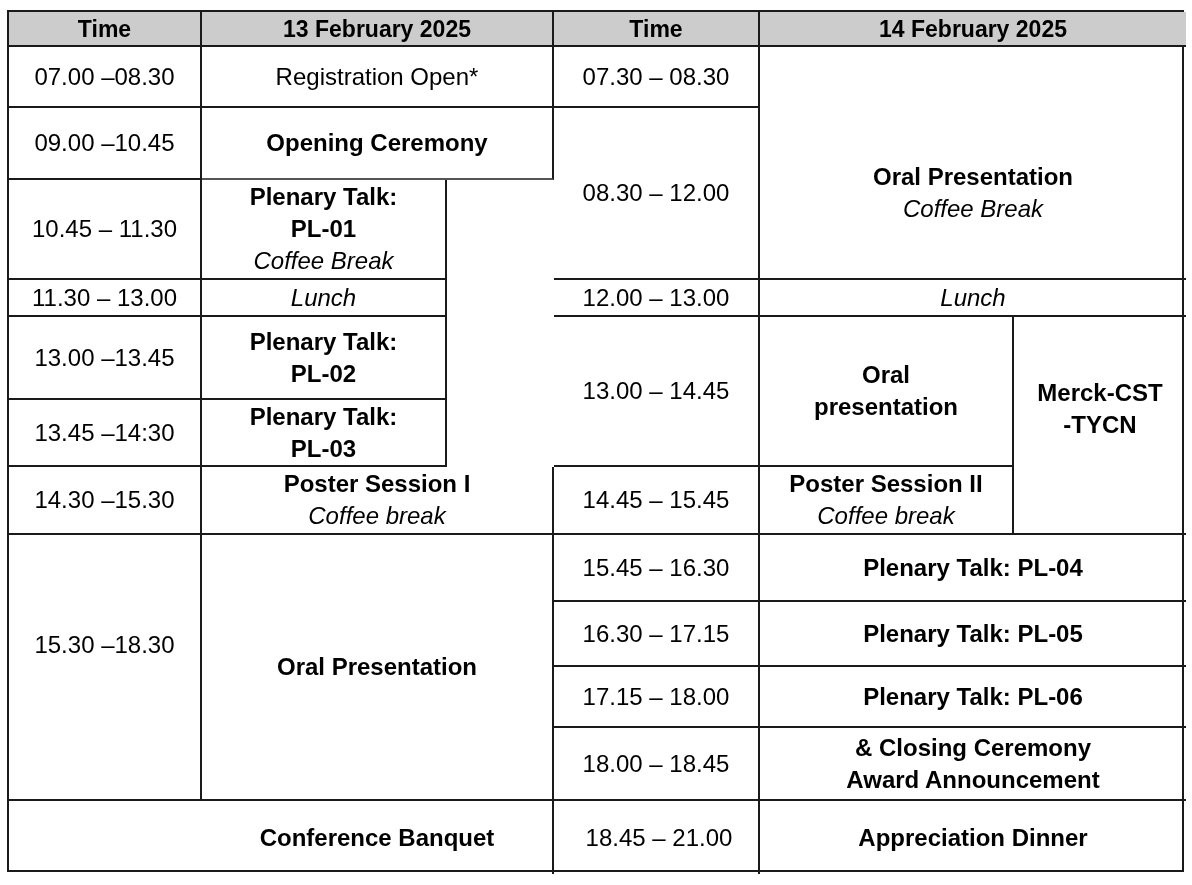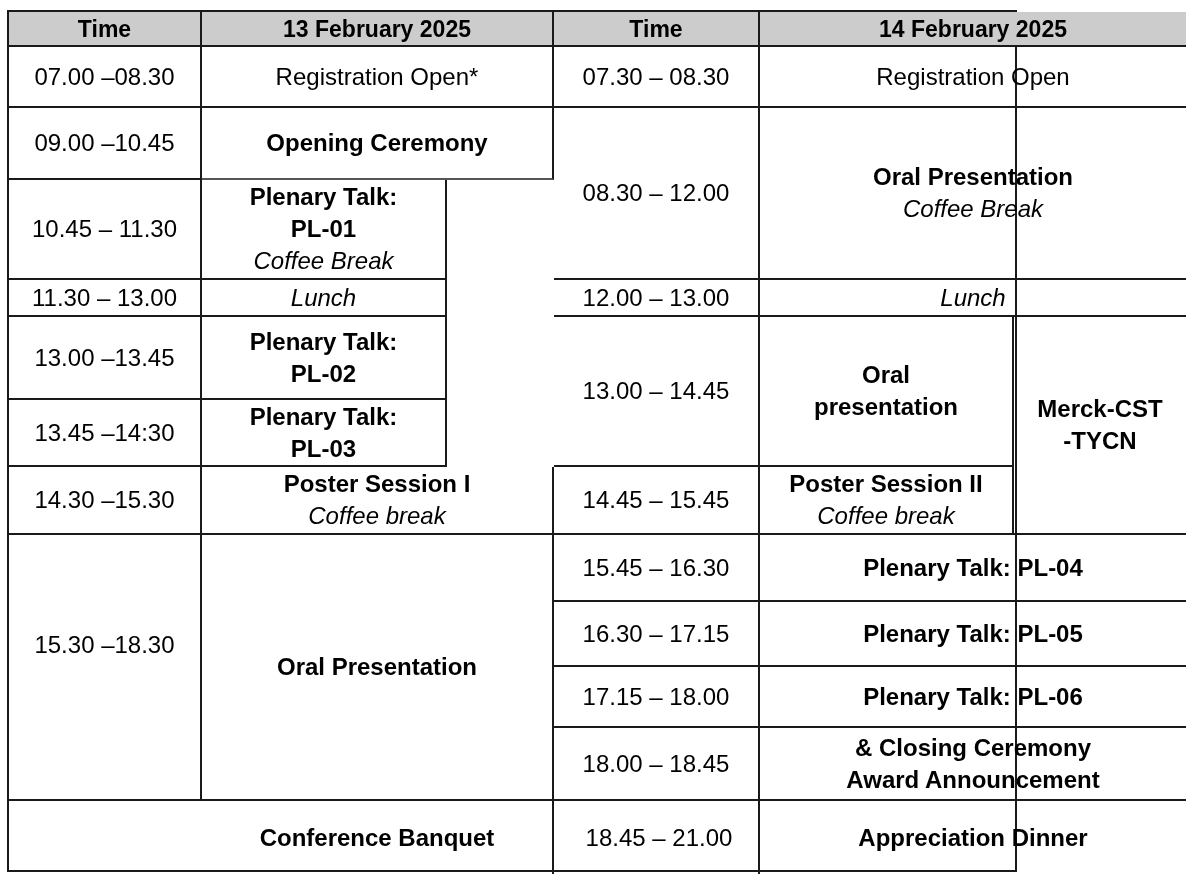--- a/index.html
+++ b/index.html
@@ -1,19 +1,19 @@
 <!DOCTYPE html>
 <html><head>
 <meta charset="utf-8">
 <style>
   html, body { margin: 0; padding: 0; background: #ffffff; }
   body { width: 1192px; height: 885px; position: relative; overflow: hidden;
          font-family: "Liberation Sans", sans-serif; color: #000; }
   .grid {
-    position: absolute; left: 7px; top: 10px; width: 1010px; height: 862px;
+    position: absolute; left: 7px; top: 10px; width: 1177px; height: 862px;
     display: grid;
     grid-template-columns: 193px 245px 107px 206px 254px 172px;
     grid-template-rows: 35px 61px 72px 100px 37px 83px 67px 68px 67px 65px 61px 73px 73px;
     border: 2px solid #1a1a1a; box-sizing: border-box;
   }
   .c {
     border-right: 2px solid #1a1a1a; border-bottom: 2px solid #1a1a1a;
     display: flex; flex-direction: column; align-items: center; justify-content: center;
     text-align: center; font-size: 24px; line-height: 32px; box-sizing: border-box;
   }
@@ -68,38 +68,37 @@
     <span class="b">Poster Session I</span>
     <span class="i">Coffee break</span>
   </div>
 
   <div class="c" style="grid-column:1;grid-row:9/13;justify-content:flex-start;padding-top:94px;">15.30 –18.30</div>
   <div class="c b" style="grid-column:2/4;grid-row:9/13;">Oral Presentation</div>
 
   <div class="c b lastrow" style="grid-column:2/4;grid-row:13;">Conference Banquet</div>
 
   <div class="c" style="grid-column:4;grid-row:2;">07.30 – 08.30</div>
-  <div class="c lastcol" style="grid-column:5/7;grid-row:2;">Registration Open</div>
 
   <div class="c" style="grid-column:4;grid-row:3/5;">08.30 – 12.00</div>
   <div class="c lastcol" style="grid-column:5/7;grid-row:3/5;">
     <span class="b">Oral Presentation</span>
     <span class="i">Coffee Break</span>
   </div>
 
   <div class="c" style="grid-column:4;grid-row:5;">12.00 – 13.00</div>
   <div class="c i lastcol" style="grid-column:5/7;grid-row:5;">Lunch</div>
 
   <div class="c" style="grid-column:4;grid-row:6/8;">13.00 – 14.45</div>
   <div class="c" style="grid-column:5;grid-row:6/8;">
     <span class="b">Oral</span>
     <span class="b">presentation</span>
   </div>
 
-  <div class="c lastcol" style="grid-column:6;grid-row:6/9;justify-content:flex-start;padding-top:76px;">
+  <div class="c lastcol" style="grid-column:6;grid-row:6/9;justify-content:flex-start;padding-top:60px;">
     <span class="b">Merck-CST</span>
     <span class="b">-TYCN</span>
   </div>
 
   <div class="c" style="grid-column:4;grid-row:8;">14.45 – 15.45</div>
   <div class="c" style="grid-column:5;grid-row:8;">
     <span class="b">Poster Session II</span>
     <span class="i">Coffee break</span>
   </div>
 

